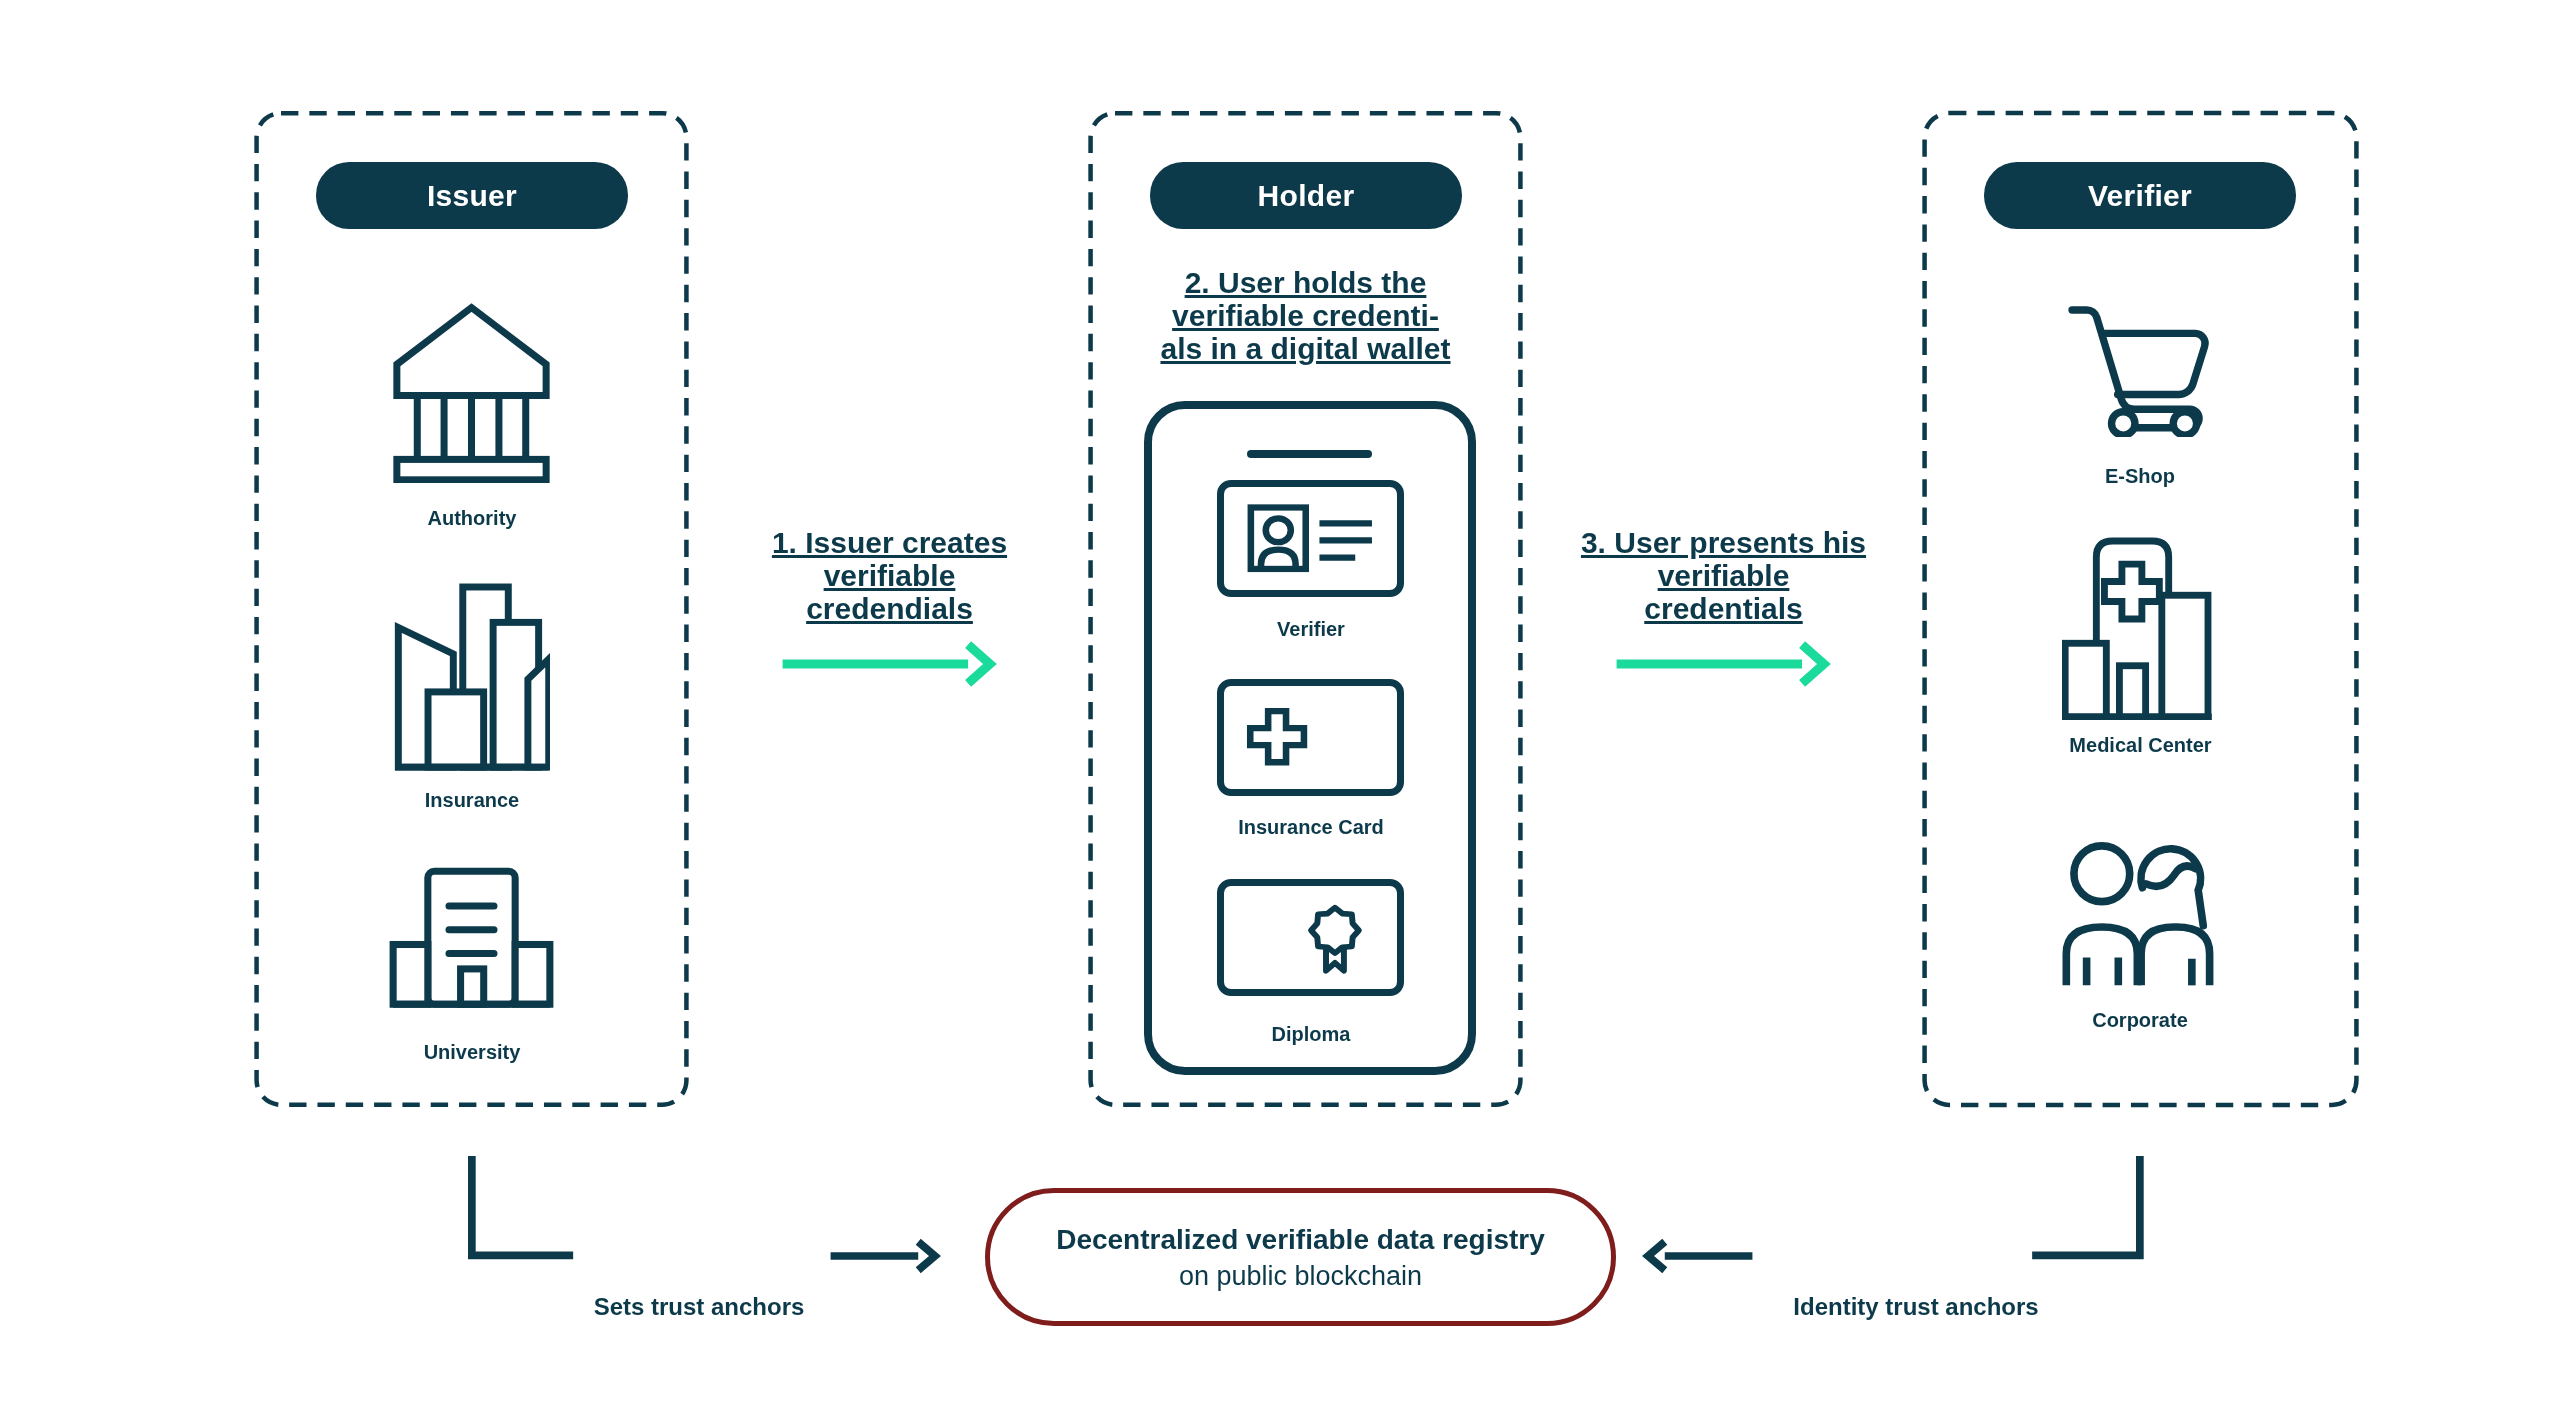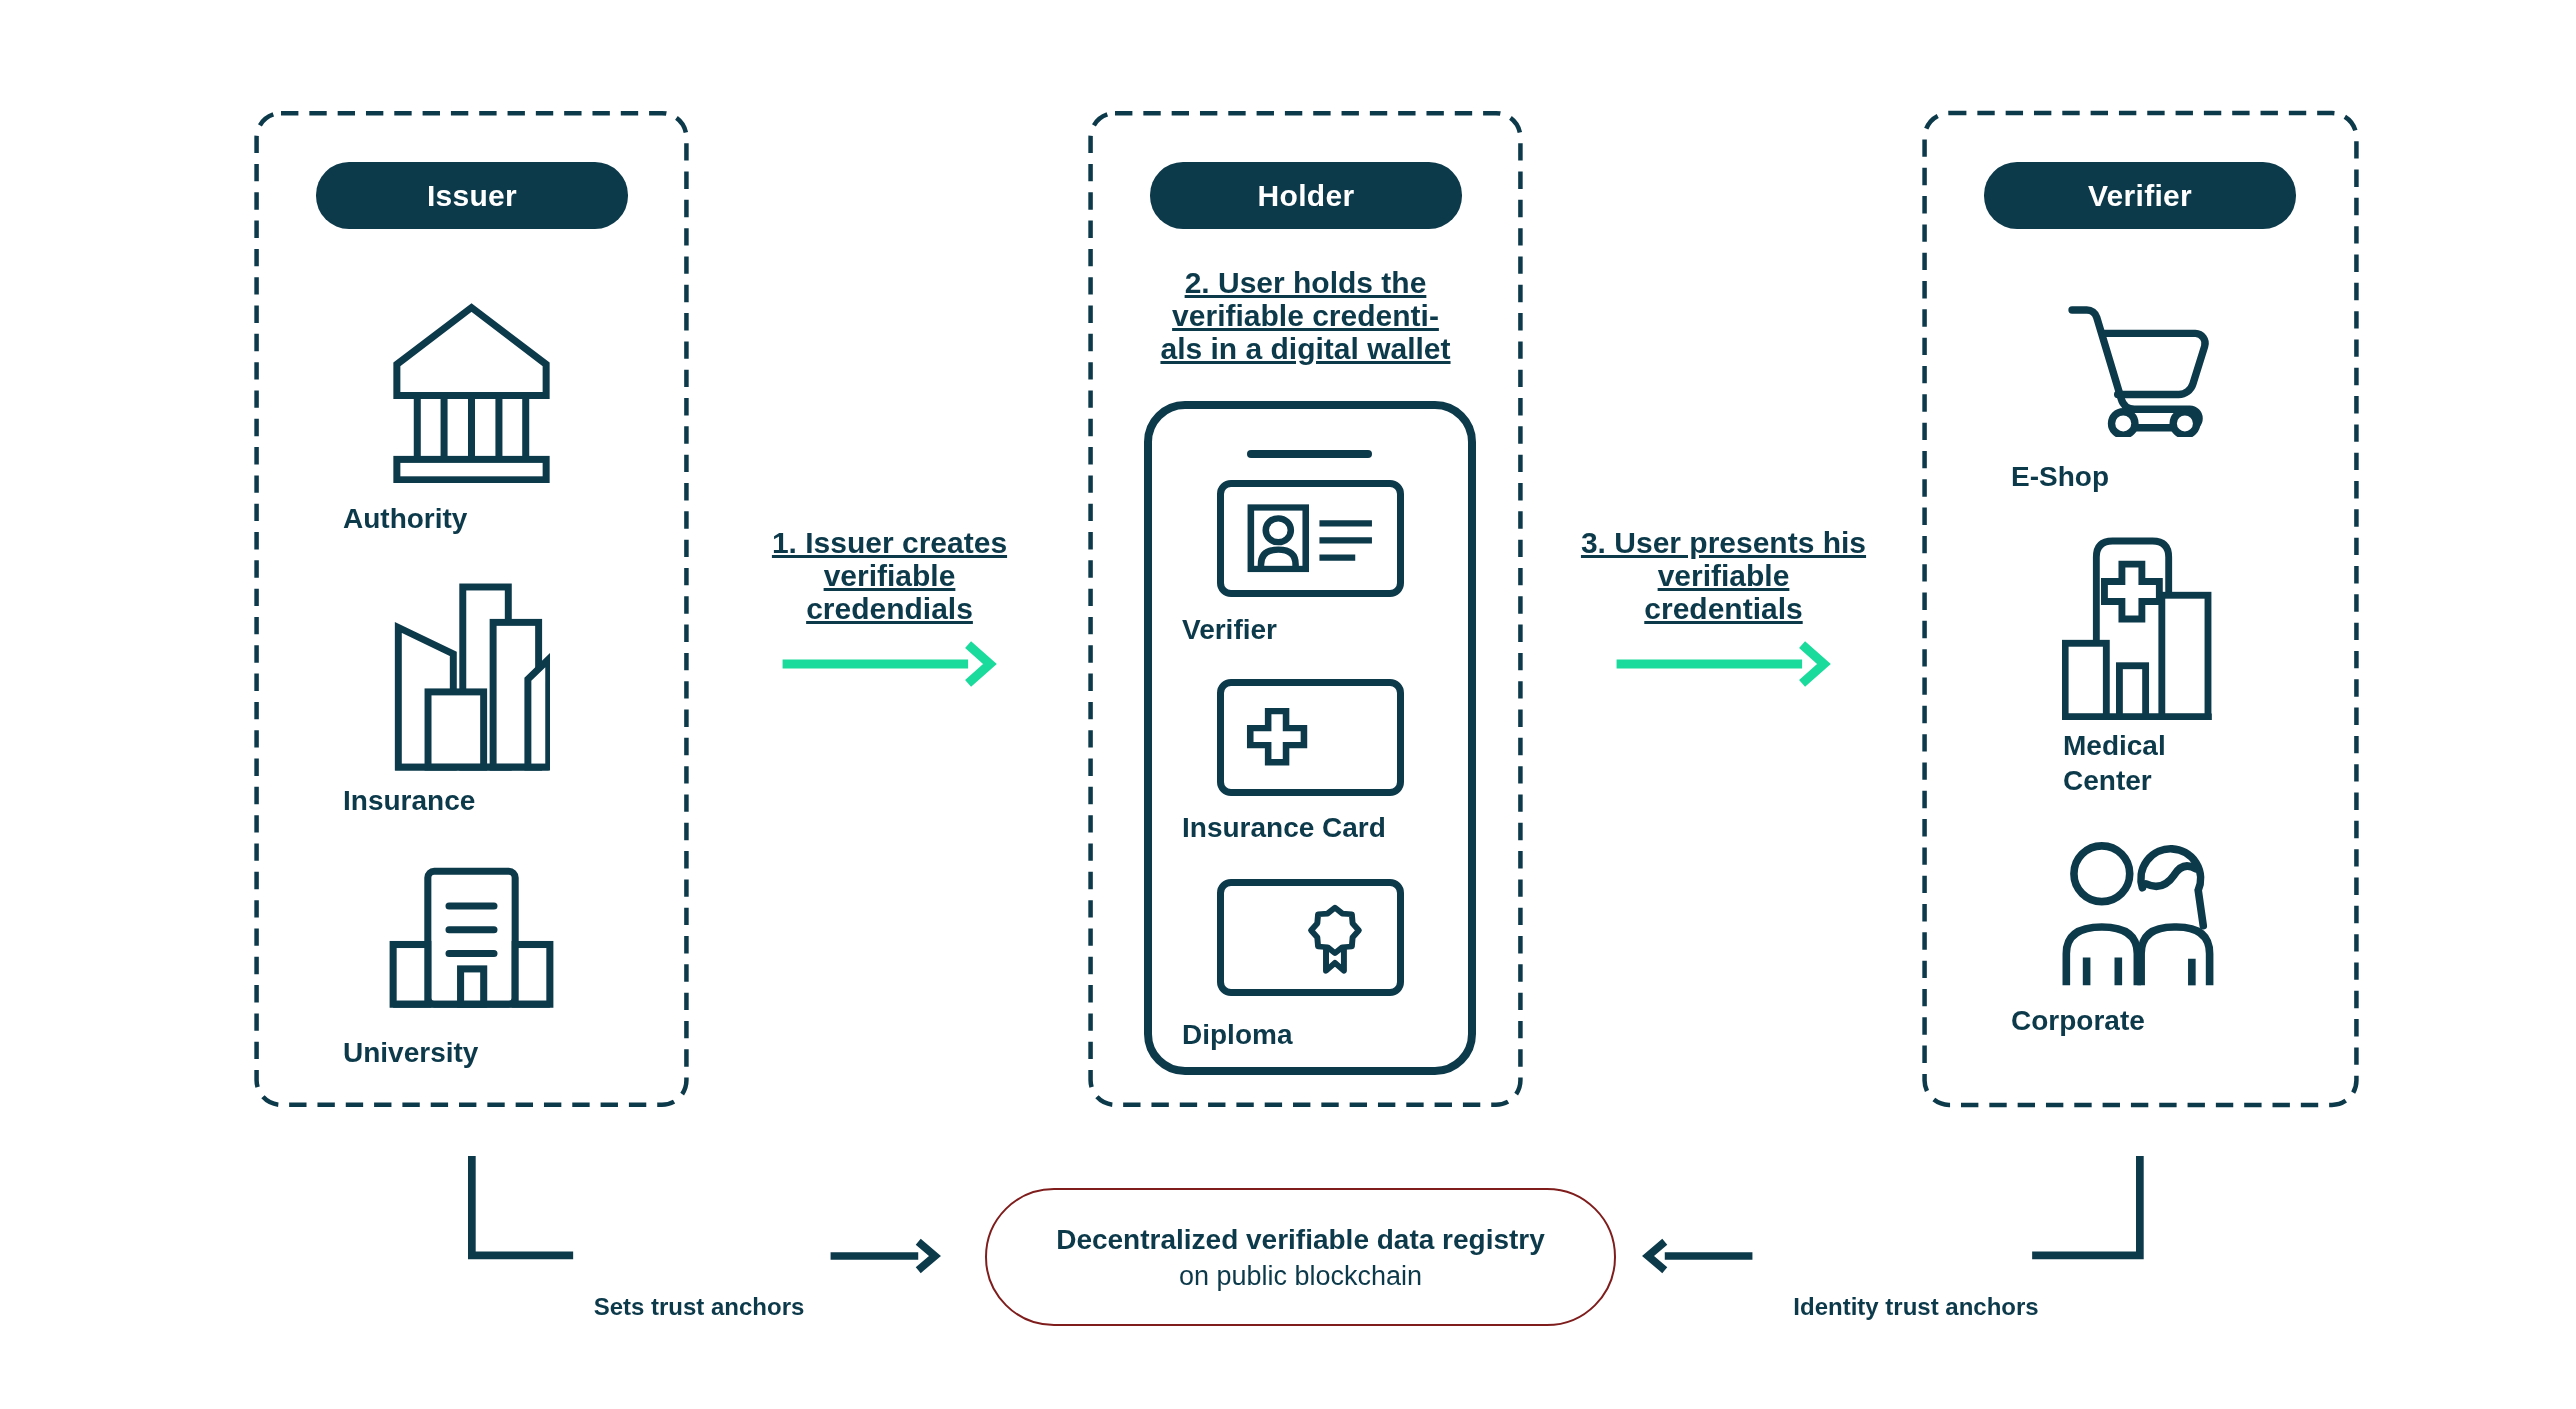--- a/index.html
+++ b/index.html
@@ -9,38 +9,38 @@
   }
   .abs{position:absolute;}
   svg{display:block;}
   .col-border{position:absolute;top:110px;}
   .pill{
     position:absolute;top:162px;width:312px;height:67px;border-radius:33px;
     background:#0d3a4b;color:#ffffff;display:flex;align-items:center;justify-content:center;
     font-size:30px;font-weight:700;letter-spacing:0.3px;
   }
   .icon-label{
-    position:absolute;font-size:28px;font-weight:700;line-height:35px;white-space:pre-line;
+    position:absolute;text-align:center;font-size:20px;font-weight:700;line-height:35px;white-space:pre-line;
   }
   .note-line,.step-line{white-space:nowrap;text-align:center;font-weight:700;text-decoration:underline;}
   .note-block,.step-block{position:absolute;width:309px;font-size:30px;line-height:33px;text-align:center;}
   .phone{
     position:absolute;left:1144px;top:401px;width:332px;height:674px;
     border:8.4px solid #0d3a4b;border-radius:41px;box-sizing:border-box;
   }
   .speaker{
     position:absolute;left:95px;top:41px;width:125px;height:8.4px;border-radius:4.5px;background:#0d3a4b;
   }
   .wcard{
     position:absolute;left:1217px;width:187px;height:117px;border:7px solid #0d3a4b;
     border-radius:14px;box-sizing:border-box;background:#ffffff;
   }
   .wcard svg{position:absolute;left:0;top:0;width:100%;height:100%;}
   .registry{
-    position:absolute;left:985px;top:1188px;width:631px;height:138px;border:2px solid #7f1d1d;
+    position:absolute;left:985px;top:1188px;width:631px;height:138px;border:5px solid #7f1d1d;
     border-radius:70px;box-sizing:border-box;display:flex;flex-direction:column;align-items:center;
     justify-content:center;gap:3.9px;background:#ffffff;
   }
   .registry .l1{font-size:28px;font-weight:700;line-height:35px;white-space:nowrap;}
   .registry .l2{font-size:27px;font-weight:400;line-height:32px;white-space:nowrap;text-align:right;}
   .trust-label{
     position:absolute;top:1290px;font-size:24px;font-weight:700;line-height:33px;
     text-align:center;white-space:nowrap;
   }
 </style>

